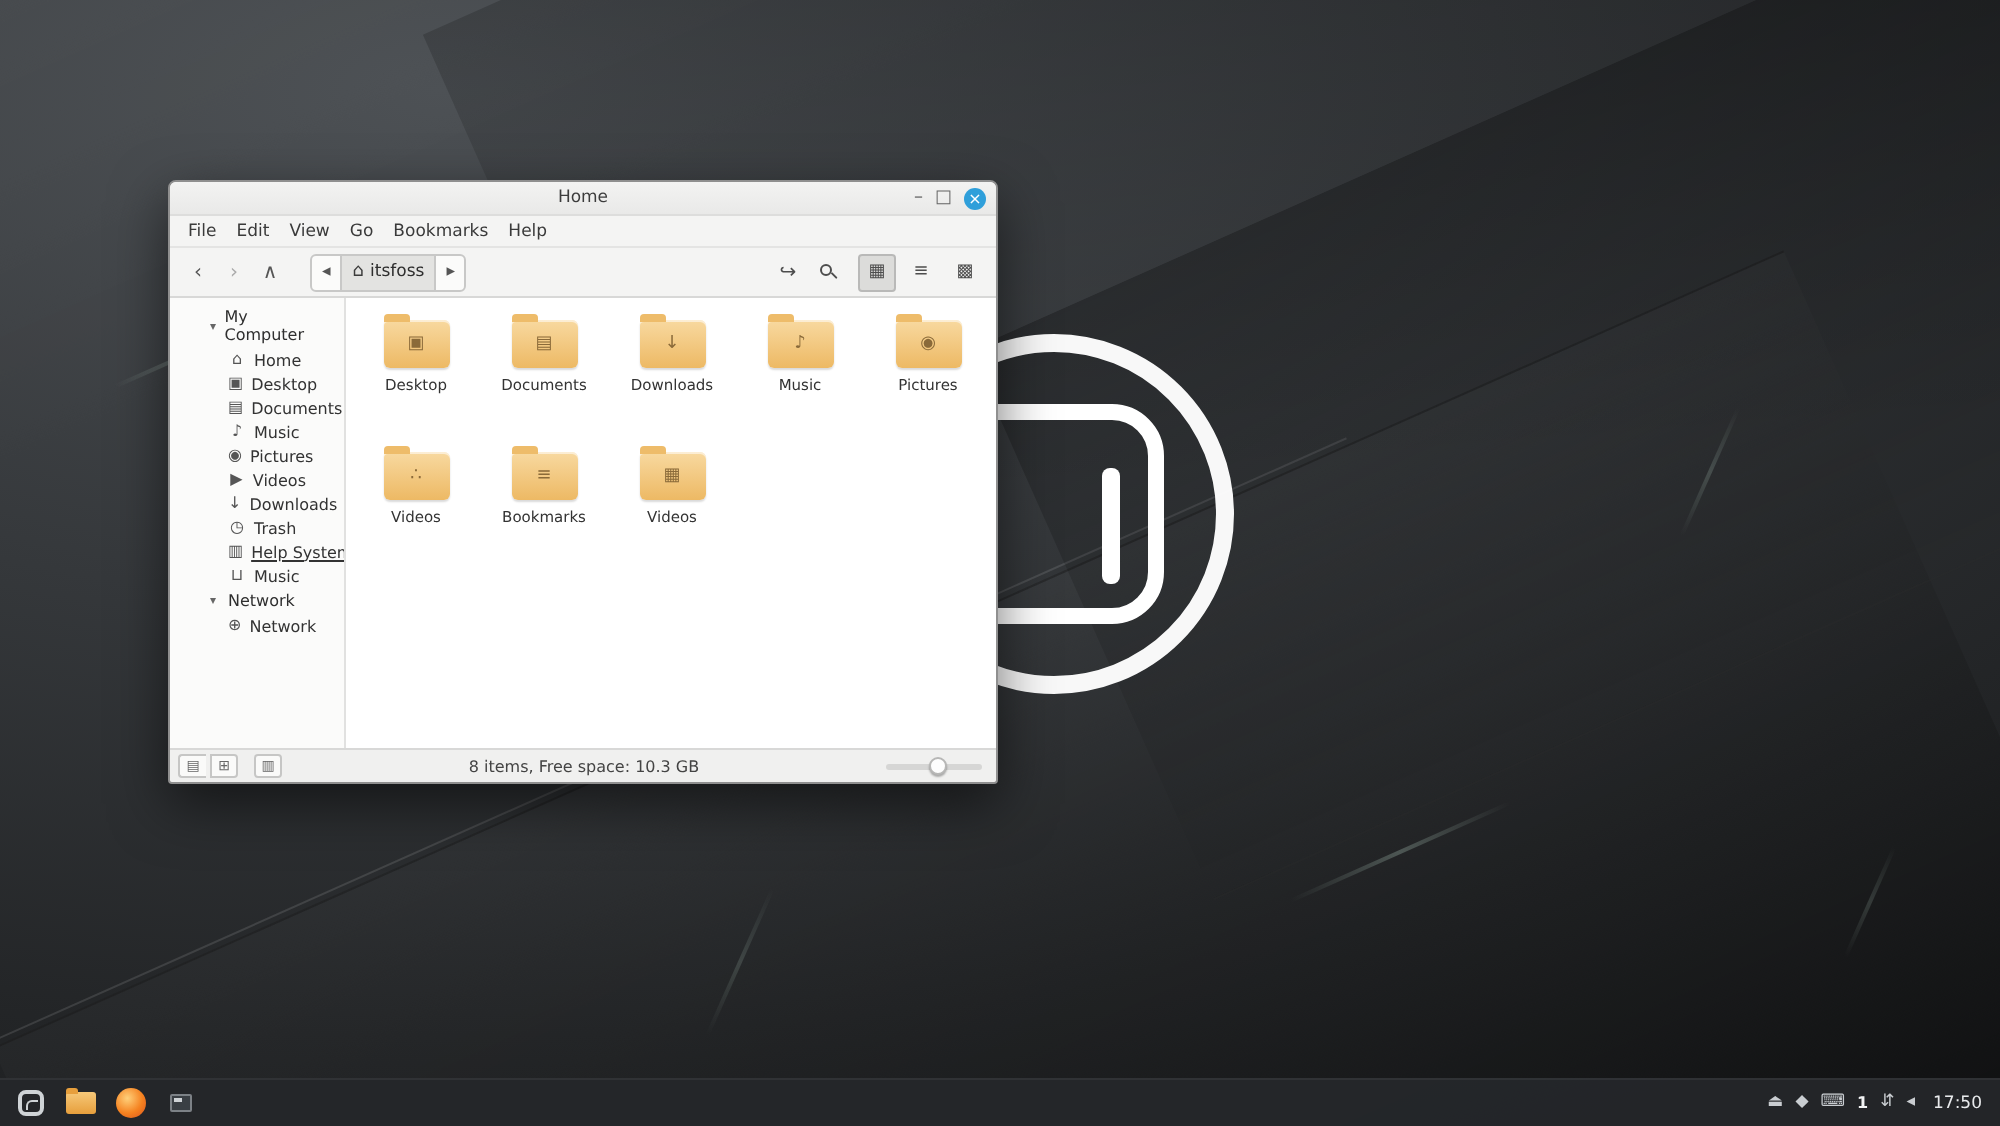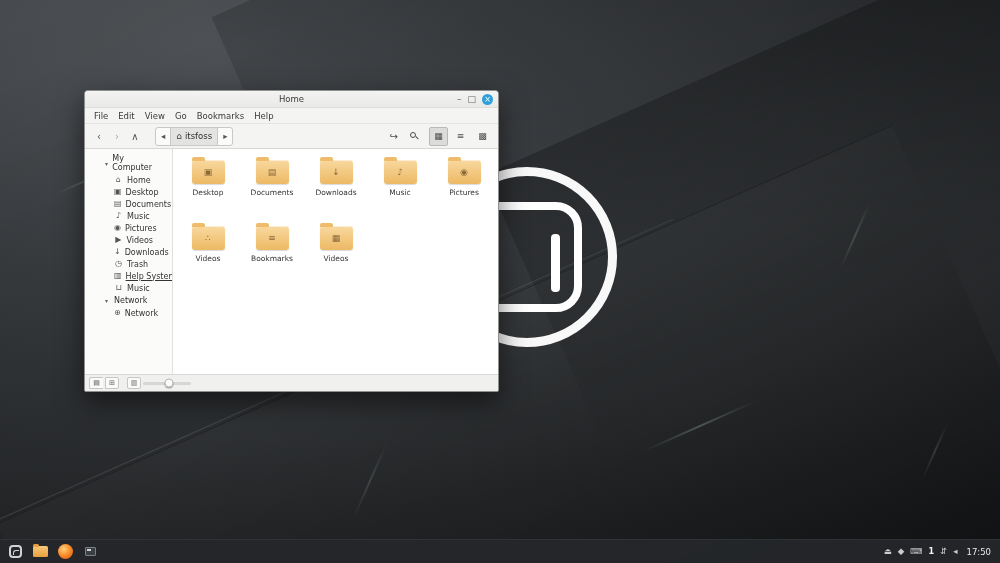--- a/index.html
+++ b/index.html
@@ -307,20 +307,21 @@
         <span class="file-label">Videos</span>
       </div>
     </div>
 
   </div>
 
   <div class="statusbar">
     <span class="status-btn joined-l">▤</span>
     <span class="status-btn joined-r">⊞</span>
     <span class="status-btn lone">▥</span>
+    <span class="status-text">8 items, Free space: 10.3 GB</span>
     <span class="zoom-slider">
       <span class="zoom-fill" style="width:55%"></span>
       <span class="zoom-handle" style="left:55%"></span>
     </span>
   </div>
 
 </div>
 
 <div class="taskbar">
   <span class="mint-menu">

